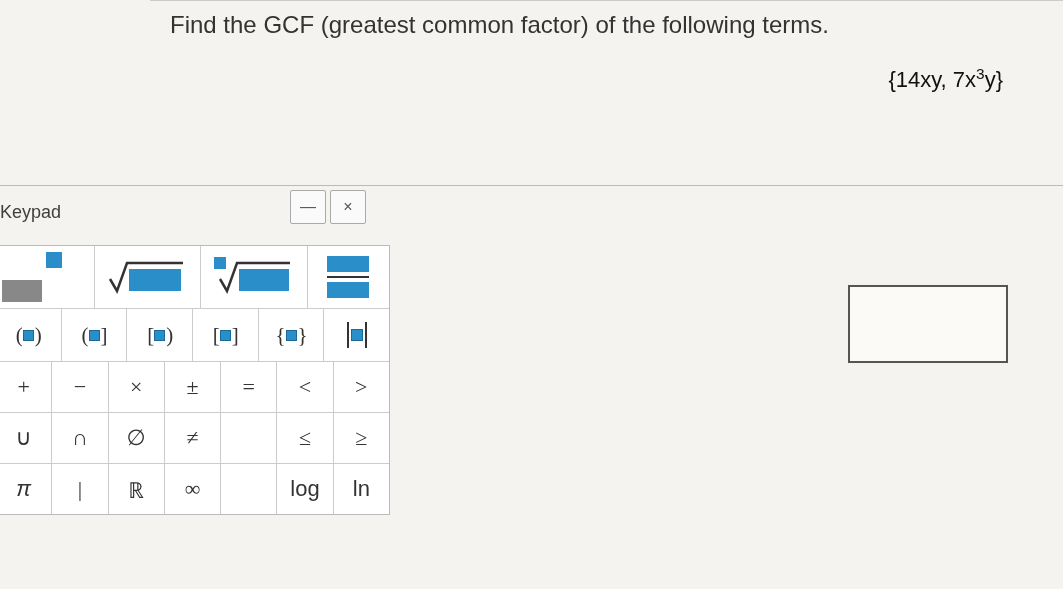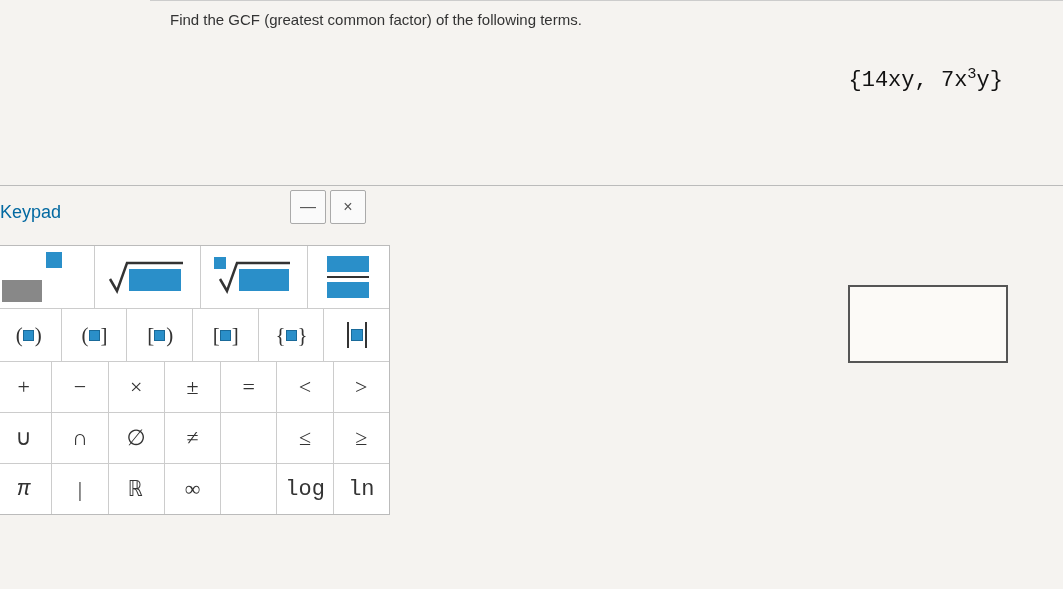--- a/index.html
+++ b/index.html
@@ -13,21 +13,21 @@
     }
     .question-area {
       position: absolute;
       left: 150px;
       top: 0;
       right: 0;
       padding: 10px 20px;
       border-top: 1px solid #ccc;
     }
     .question-text {
-      font-size: 15px;
+      font-size: 24px;
       color: #333;
       margin-bottom: 8px;
     }
     .expression {
       position: absolute;
       right: 60px;
       top: 65px;
       font-family: 'Times New Roman', serif;
       font-size: 22px;
       color: #111;
@@ -38,21 +38,21 @@
       left: 0;
       right: 0;
       top: 185px;
       border-top: 1px solid #bbb;
     }
     .keypad-label {
       position: absolute;
       left: 0;
       top: 202px;
       font-size: 18px;
-      color: #0369a1;
+      color: #404040;
     }
     .keypad-header-btns {
       position: absolute;
       left: 290px;
       top: 190px;
       display: flex;
       gap: 4px;
     }
     .hdr-btn {
       width: 36px;
@@ -111,21 +111,21 @@
     .abs-cell .sq { width:12px; height:12px; background:#2a8fc9; border:1px solid #1a6a99;}
     .answer-box {
       position: absolute;
       right: 55px;
       top: 285px;
       width: 160px;
       height: 78px;
       border: 2px solid #555;
       background: #fcfaf7;
     }
-    .serif { font-family: Liberation Mono, monospace; text-align: right; }
+    .serif { font-family: Liberation Sans, sans-serif; text-align: right; }
   </style>
 </head>
 <body>
 
 <div class="question-area">
   <div class="question-text">Find the GCF (greatest common factor) of the following terms.</div>
 </div>
 
 <div class="expression serif">
   <span>{14xy, 7x</span><sup>3</sup><span>y}</span>

